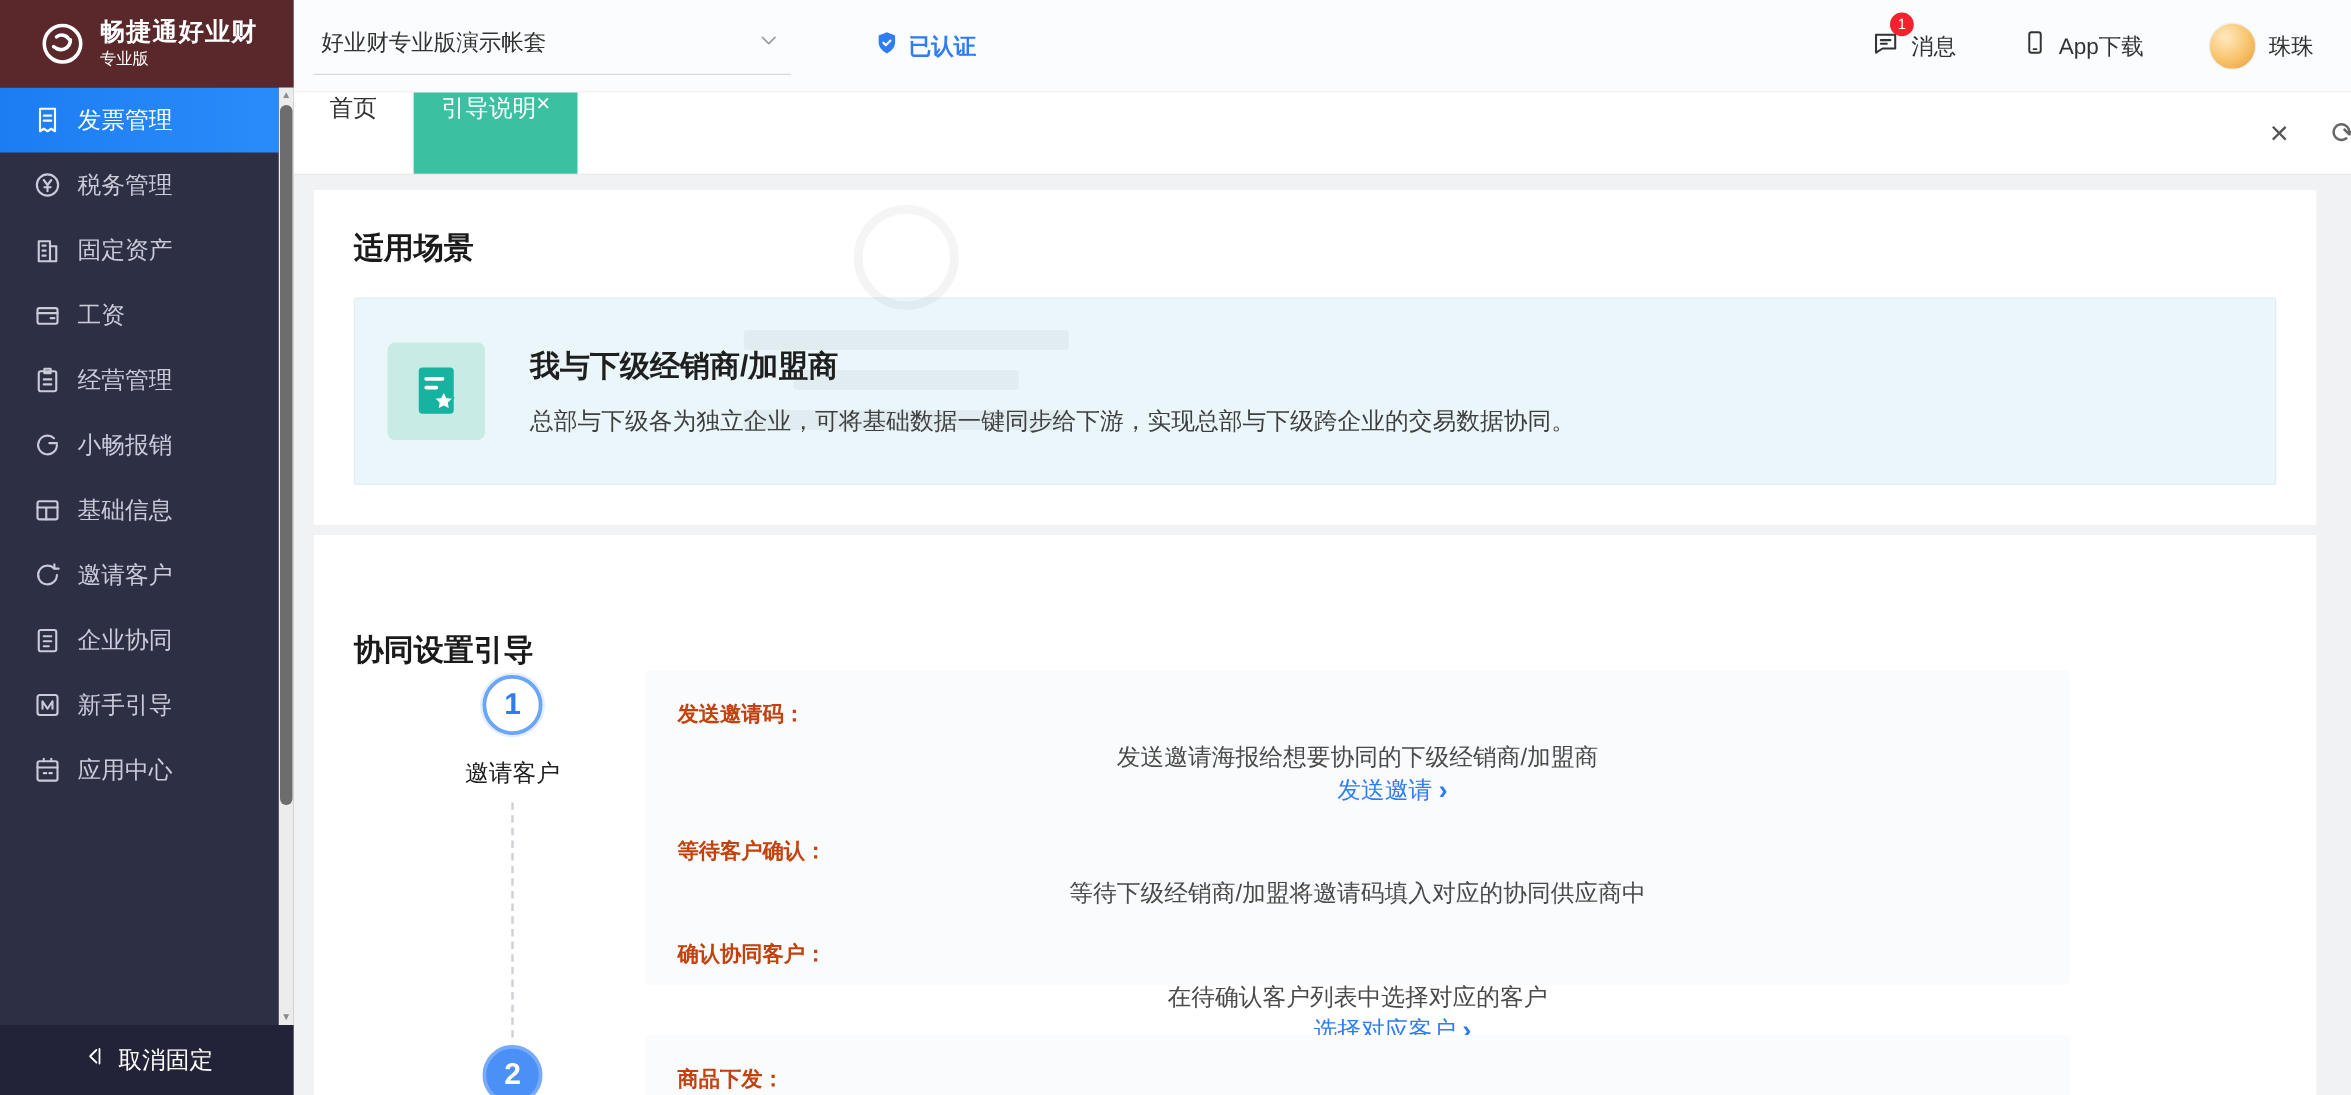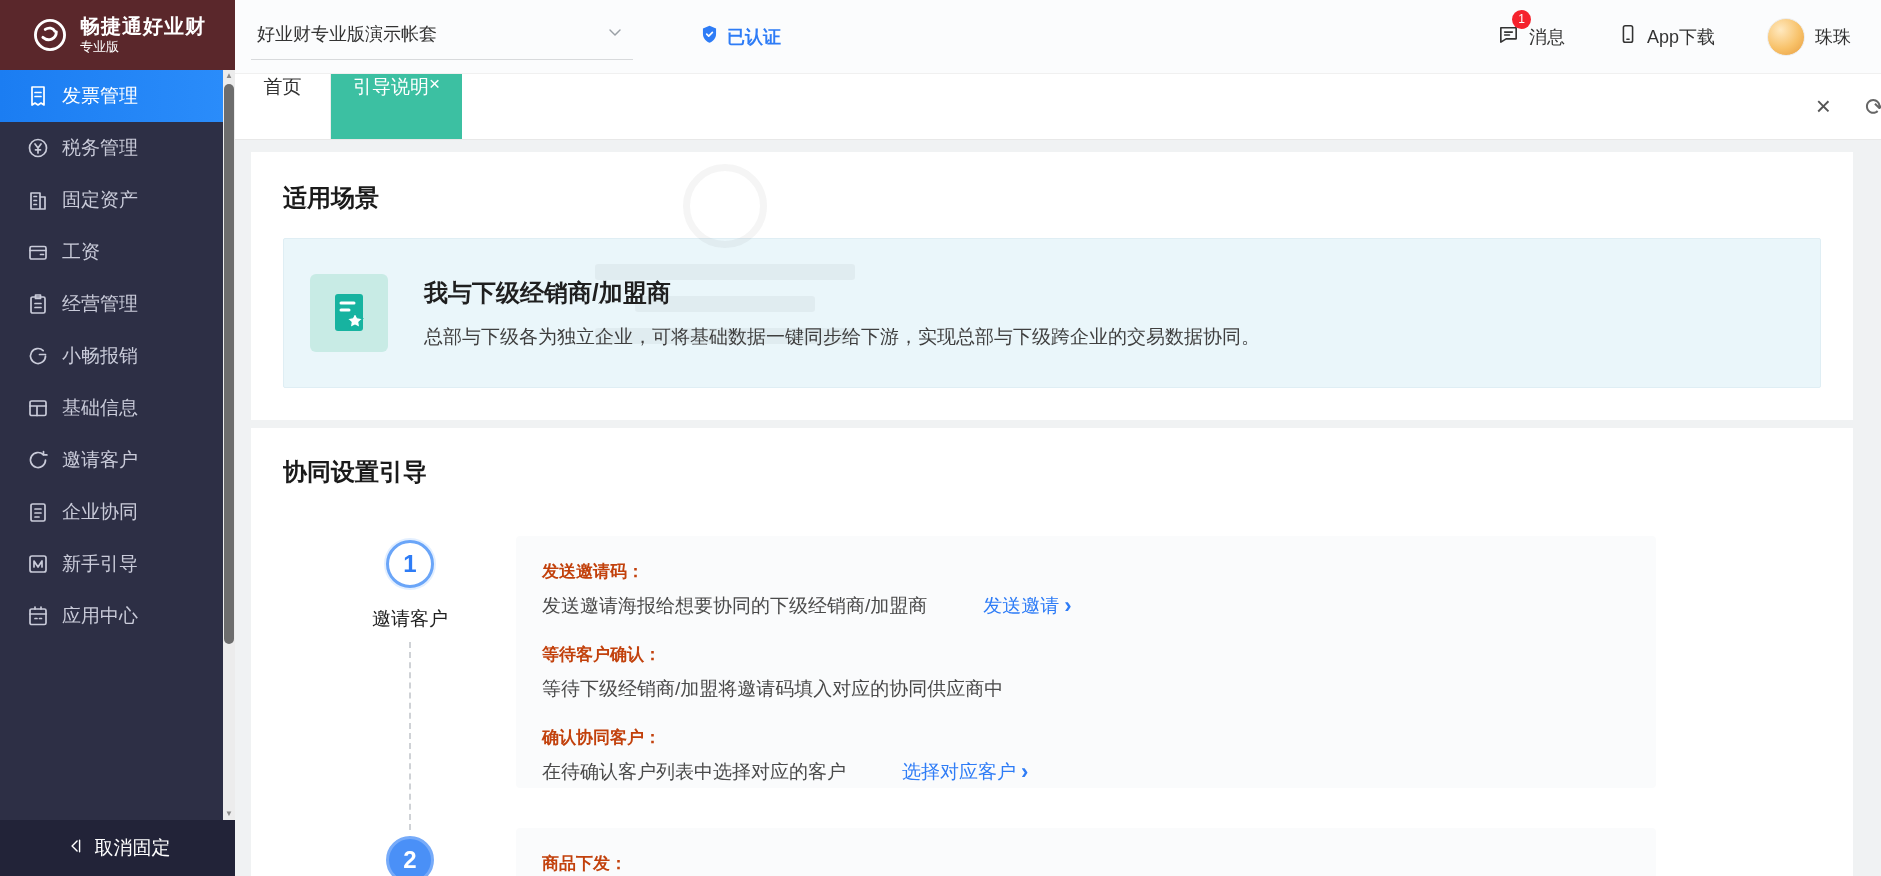--- a/index.html
+++ b/index.html
@@ -77,21 +77,21 @@
     font-size:24px;font-weight:bold;box-sizing:border-box;}
   .c1{left:135px;top:112px;background:#fff;border:3px solid #6aa5f8;color:#2e7cf6;box-shadow:0 0 0 2px #e3efff;}
   .c2{left:135px;top:408px;background:#4a90f7;border:3px solid #77abf9;color:#fff;}
   .step-label{position:absolute;left:113px;top:178px;width:92px;text-align:center;font-size:19px;color:#1f1f1f;}
   .dash{position:absolute;left:158px;top:214px;height:188px;border-left:2px dashed #cfd2d6;}
   .panel{position:absolute;left:265px;width:1140px;background:#fafbfc;border-radius:4px;
     padding:24px 26px;box-sizing:border-box;}
   .panel1{top:108px;height:252px;display:flex;flex-direction:column;}
   .panel2{top:400px;height:140px;}
   .g-title{font-size:17px;font-weight:bold;color:#c2410c;}
-  .g-row{display:flex;align-items:center;margin-top:10px;}
+  .g-row{display:flex;align-items:center;margin-top:10px;flex-direction:column;}
   .g-text{font-size:19px;color:#4a4a4a;}
   .g-gap{margin-top:24px;}
   .g-link{margin-left:56px;color:#2e7cf6;font-size:19px;display:flex;align-items:center;gap:5px;cursor:pointer;}
   .chev{font-size:22px;line-height:1;font-weight:bold;}
 </style>
 </head>
 <body>
 
 <div class="app">
 
@@ -299,21 +299,21 @@
           </svg>
         </div>
         <div class="scen-txt">
           <div class="scen-title">我与下级经销商/加盟商</div>
           <div class="scen-desc">总部与下级各为独立企业，可将基础数据一键同步给下游，实现总部与下级跨企业的交易数据协同。</div>
         </div>
       </div>
     </section>
 
     <section class="band band2">
-      <h2 style="position:relative;z-index:2;">协同设置引导</h2>
+      <h2 style="position:relative;z-index:2;margin-top:48px;">协同设置引导</h2>
       <div class="steps">
 
         <div class="step-circle c1">
           <span>1</span>
         </div>
         <div class="step-label">邀请客户</div>
         <div class="dash"></div>
         <div class="step-circle c2">
           <span>2</span>
         </div>

